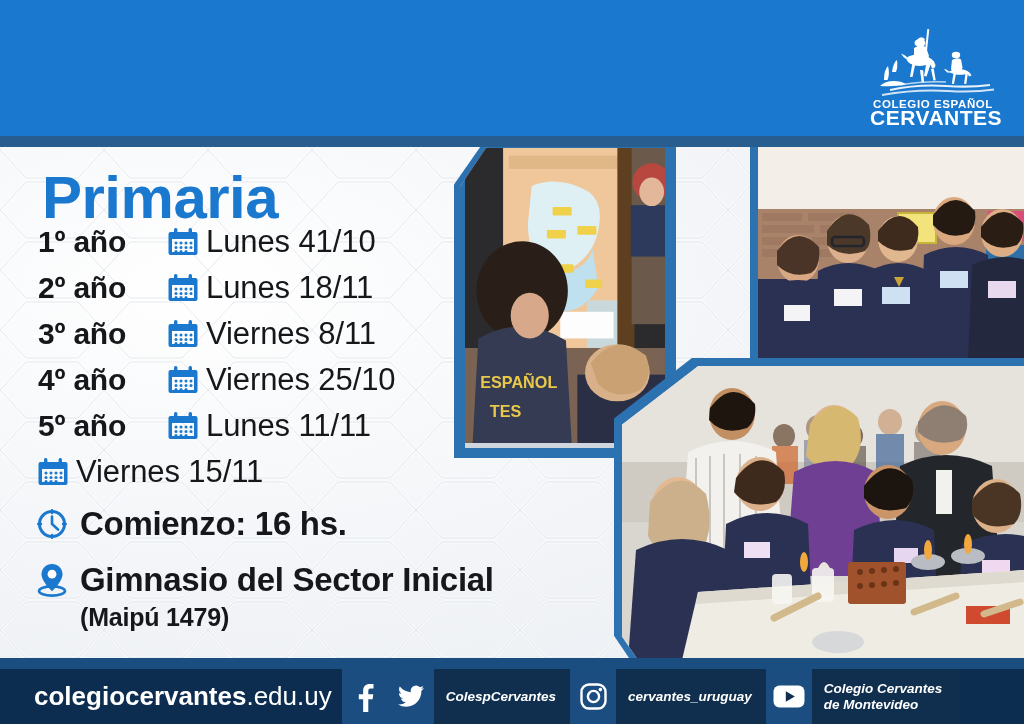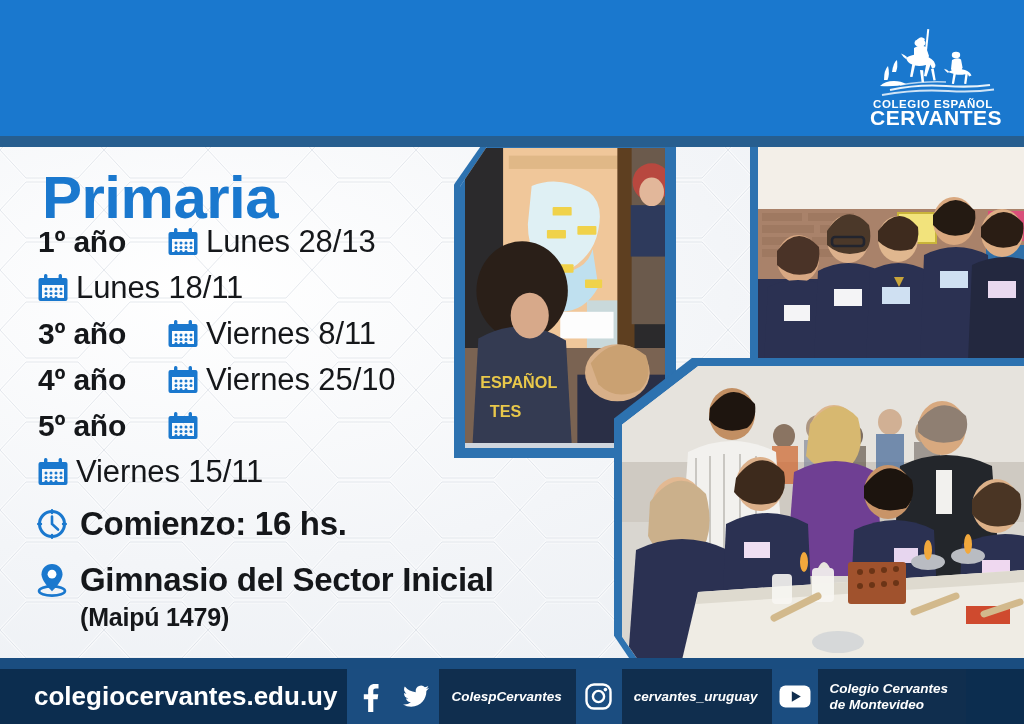--- a/index.html
+++ b/index.html
@@ -160,21 +160,21 @@
   }
   .footer {
     position: absolute; left: 0; top: 669px; width: 1024px; height: 55px;
     background: #0c2d4f; z-index: 8;
     display: flex; align-items: center;
   }
   .site {
     margin-left: 34px; color: #ffffff; font-size: 26px; white-space: nowrap;
   }
   .site b { font-weight: bold; }
-  .site span { font-weight: 700; }
+  .site span { font-weight: 400; }
 
   .social { display: flex; align-items: center; height: 55px; }
   .social-icon {
     width: 46px; height: 55px;
     display: flex; align-items: center; justify-content: center;
     background: #1b4d80;
   }
   .social-label {
     background: #102e4e;
     height: 55px; display: flex; align-items: center;
@@ -465,24 +465,25 @@
                   <circle cx="13" cy="20.5" r="1.5"></circle>
                   <circle cx="18" cy="20.5" r="1.5"></circle>
                   <circle cx="23" cy="20.5" r="1.5"></circle>
                   <circle cx="8" cy="24.5" r="1.5"></circle>
                   <circle cx="13" cy="24.5" r="1.5"></circle>
                   <circle cx="18" cy="24.5" r="1.5"></circle>
                 </g>
               </g>
             </svg>
         </div>
-        <div class="grade-date">Lunes 28/13</div>
+        <div class="grade-date">Lunes 41/10</div>
       </div>
 
       <div class="grade-row">
+        <div class="grade-label">2º año</div>
         <div class="cal-icon">
           <svg width="30" height="30" viewBox="0 0 30 30">
               <g fill="#1a78ce">
                 <rect x="6" y="1" width="3.4" height="6" rx="1.5"></rect>
                 <rect x="20.6" y="1" width="3.4" height="6" rx="1.5"></rect>
                 <path d="M2.5 5h25a2 2 0 0 1 2 2v19a2 2 0 0 1-2 2h-25a2 2 0 0 1-2-2V7a2 2 0 0 1 2-2zm1.5 7v13h22V12z"></path>
                 <g fill="#1a78ce">
                   <circle cx="8" cy="16" r="1.5"></circle>
                   <circle cx="13" cy="16" r="1.5"></circle>
                   <circle cx="18" cy="16" r="1.5"></circle>
@@ -572,20 +573,21 @@
                   <circle cx="13" cy="20.5" r="1.5"></circle>
                   <circle cx="18" cy="20.5" r="1.5"></circle>
                   <circle cx="23" cy="20.5" r="1.5"></circle>
                   <circle cx="8" cy="24.5" r="1.5"></circle>
                   <circle cx="13" cy="24.5" r="1.5"></circle>
                   <circle cx="18" cy="24.5" r="1.5"></circle>
                 </g>
               </g>
             </svg>
         </div>
+        <div class="grade-date">Lunes 11/11</div>
       </div>
 
       <div class="grade-row">
         <div class="cal-icon">
           <svg width="30" height="30" viewBox="0 0 30 30">
               <g fill="#1a78ce">
                 <rect x="6" y="1" width="3.4" height="6" rx="1.5"></rect>
                 <rect x="20.6" y="1" width="3.4" height="6" rx="1.5"></rect>
                 <path d="M2.5 5h25a2 2 0 0 1 2 2v19a2 2 0 0 1-2 2h-25a2 2 0 0 1-2-2V7a2 2 0 0 1 2-2zm1.5 7v13h22V12z"></path>
                 <g fill="#1a78ce">

